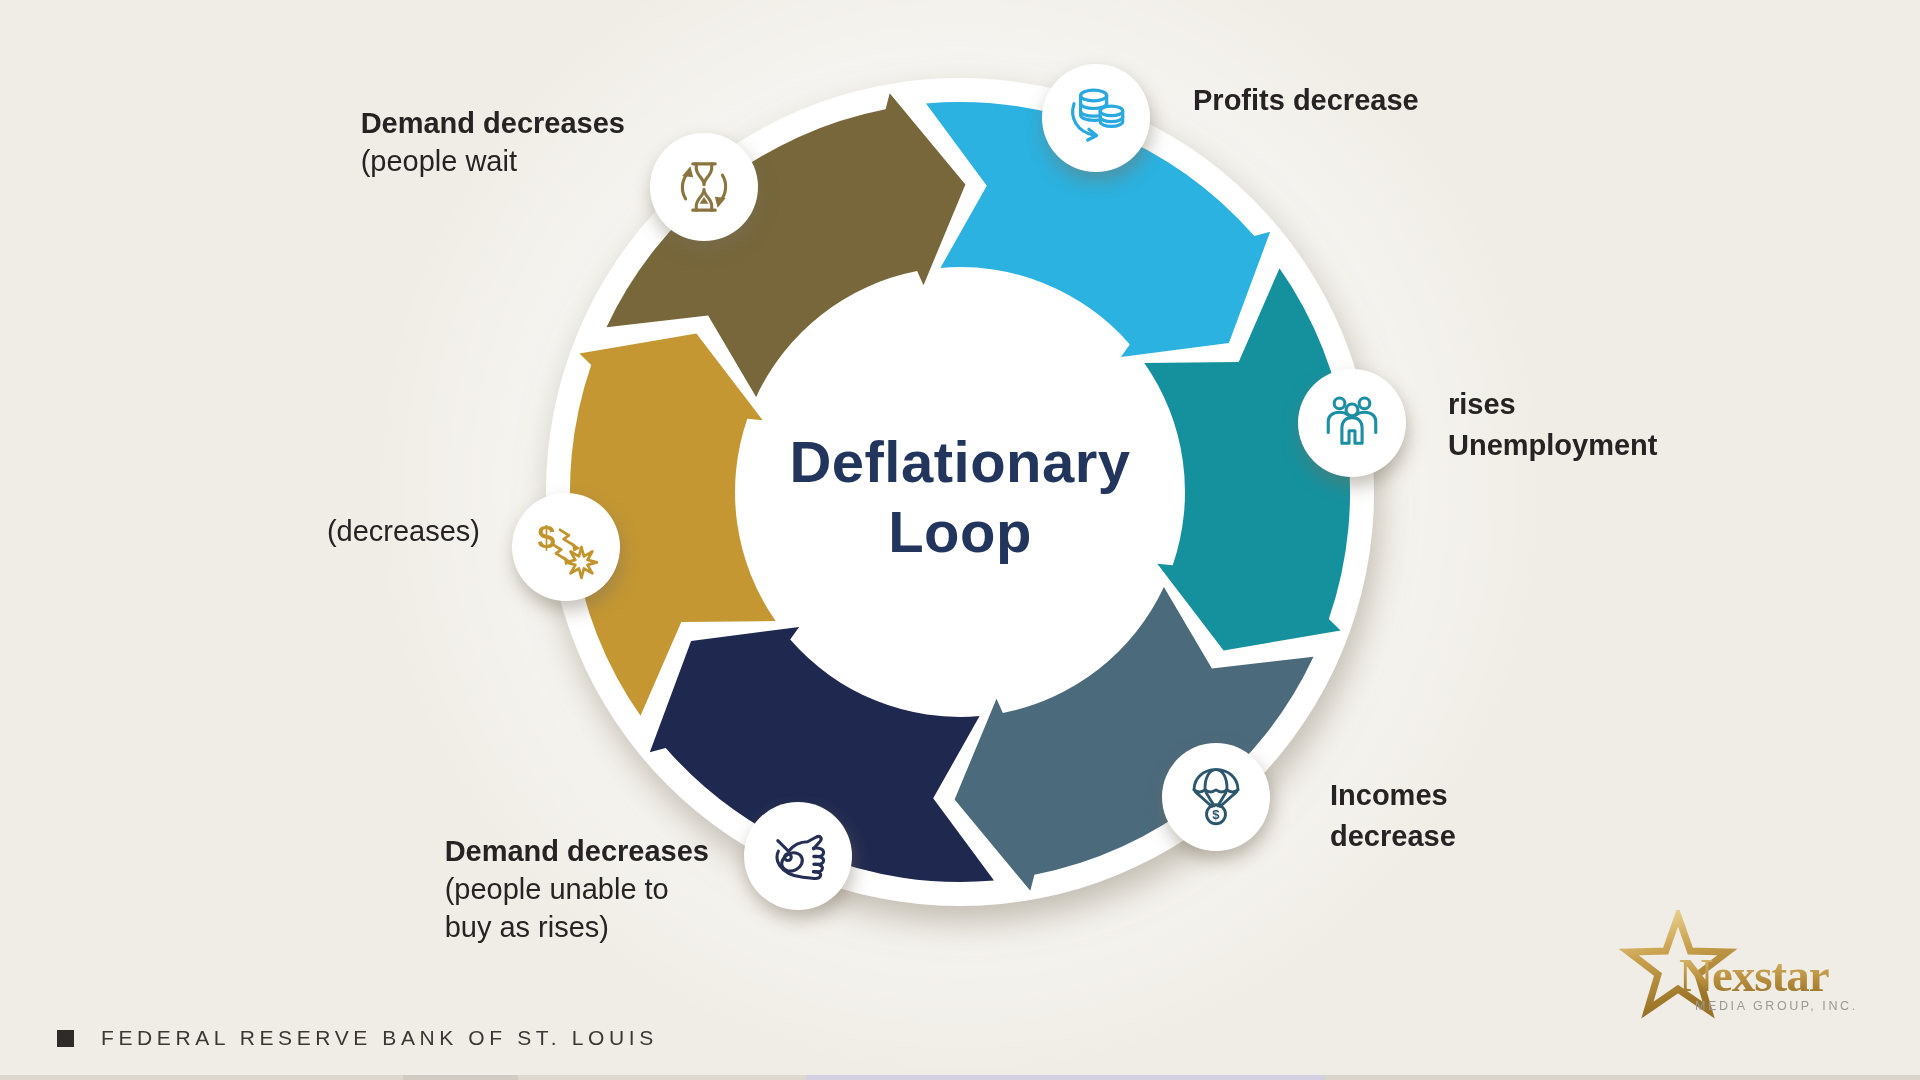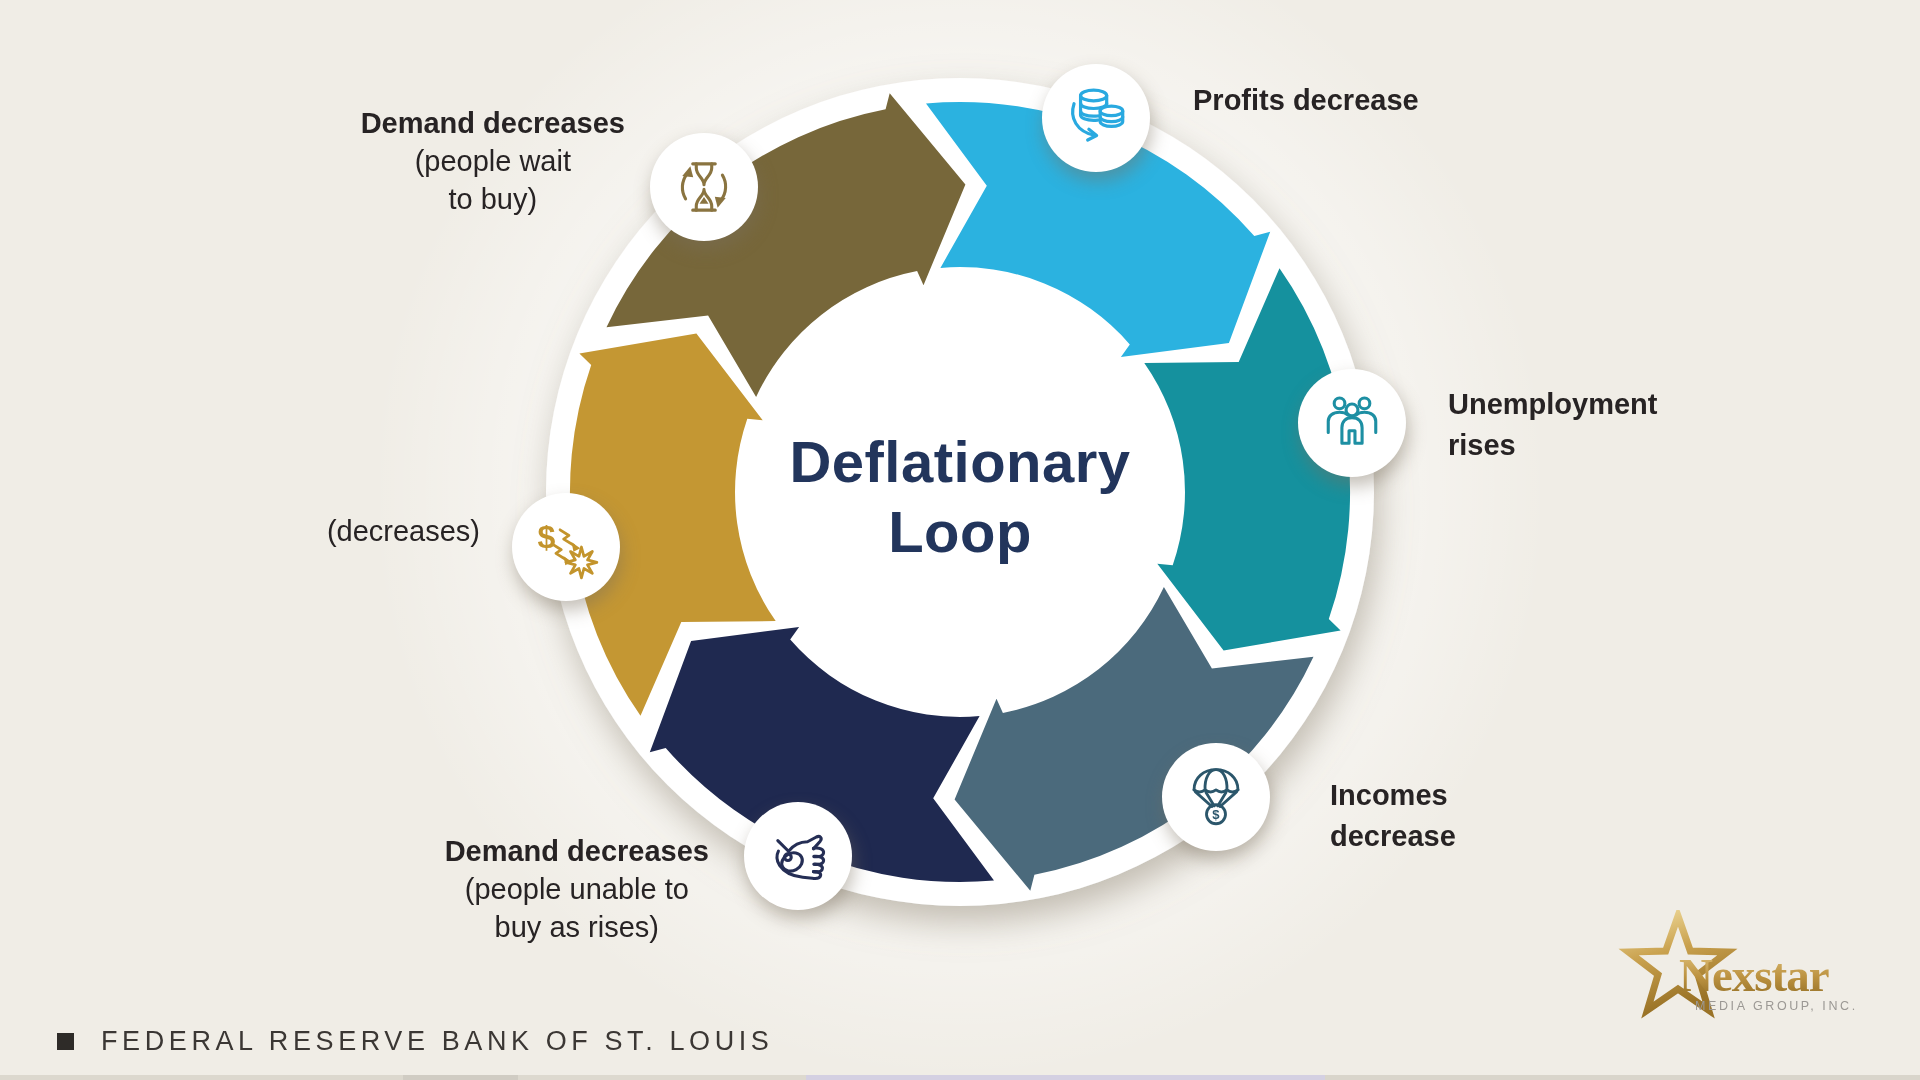--- a/index.html
+++ b/index.html
@@ -22,27 +22,27 @@
   .icon-circle svg{display:block;}
   .wheel-title{
     position:absolute;left:960px;top:427px;transform:translateX(-50%);
     text-align:center;font-size:58px;line-height:70px;font-weight:bold;
     color:#22355c;white-space:nowrap;letter-spacing:0.5px;
   }
   .label{
     position:absolute;font-size:29px;line-height:38px;color:#272324;white-space:nowrap;
   }
   .label .b{font-weight:bold;}
-  .label.right{text-align:center;}
+  .label.right{text-align:left;}
   .label.wide{line-height:41px;}
   .footer{
     position:absolute;left:57px;top:1026px;display:flex;align-items:center;
   }
   .footer .sq{width:17px;height:17px;background:#2e2b28;margin-right:27px;}
-  .footer .txt{font-size:27px;letter-spacing:4.6px;color:#3b3734;}
+  .footer .txt{font-size:21px;letter-spacing:4.6px;color:#3b3734;}
   .logo{position:absolute;left:1616px;top:910px;width:260px;height:125px;}
   .bottombar{
     position:absolute;left:0;bottom:0;width:1920px;height:5px;
     background:linear-gradient(90deg,#dcd8ce 0,#dcd8ce 21%,#d0ccc3 21%,#d0ccc3 27%,#ddd9cf 27%,#ddd9cf 42%,#d4d0e2 42%,#d4d0e2 69%,#d9d5cb 69%,#d9d5cb 100%);
   }
 </style>
 </head>
 <body style="background: rgb(240, 237, 230);">
 
 <div class="glow"></div>
@@ -138,43 +138,42 @@
     <path d="M47.5 22 a18.5 18.5 0 0 1 -1.2 21"></path>
     <path d="M43.5 49.5 l6.8-8.2 -9.2-1 z" fill="currentColor" stroke="none"></path>
   </svg>
 </div>
 
 <div class="label" style="left:1193px;top:81px">
   <div class="b">Profits decrease</div>
 </div>
 
 <div class="label wide" style="left:1448px;top:384px">
+  <div class="b">rises</div>
   <div class="b">Unemployment</div>
-  <div class="b">rises</div>
 </div>
 
 <div class="label wide" style="left:1330px;top:775px">
   <div class="b">Incomes</div>
   <div class="b">decrease</div>
 </div>
 
 <div class="label right" style="right:1211px;top:832px">
   <div class="b">Demand decreases</div>
   <div>(people unable to</div>
   <div>buy as rises)</div>
 </div>
 
 <div class="label right" style="right:1440px;top:512px">
   <div>(decreases)</div>
 </div>
 
 <div class="label right" style="right:1295px;top:104px">
   <div class="b">Demand decreases</div>
   <div>(people wait</div>
-  <div>to buy)</div>
 </div>
 
 <div class="footer">
   <div class="sq"></div>
   <div class="txt">FEDERAL RESERVE BANK OF ST. LOUIS</div>
 </div>
 
 <div class="logo">
   <svg width="260" height="125" viewBox="0 0 260 125">
     <defs>

